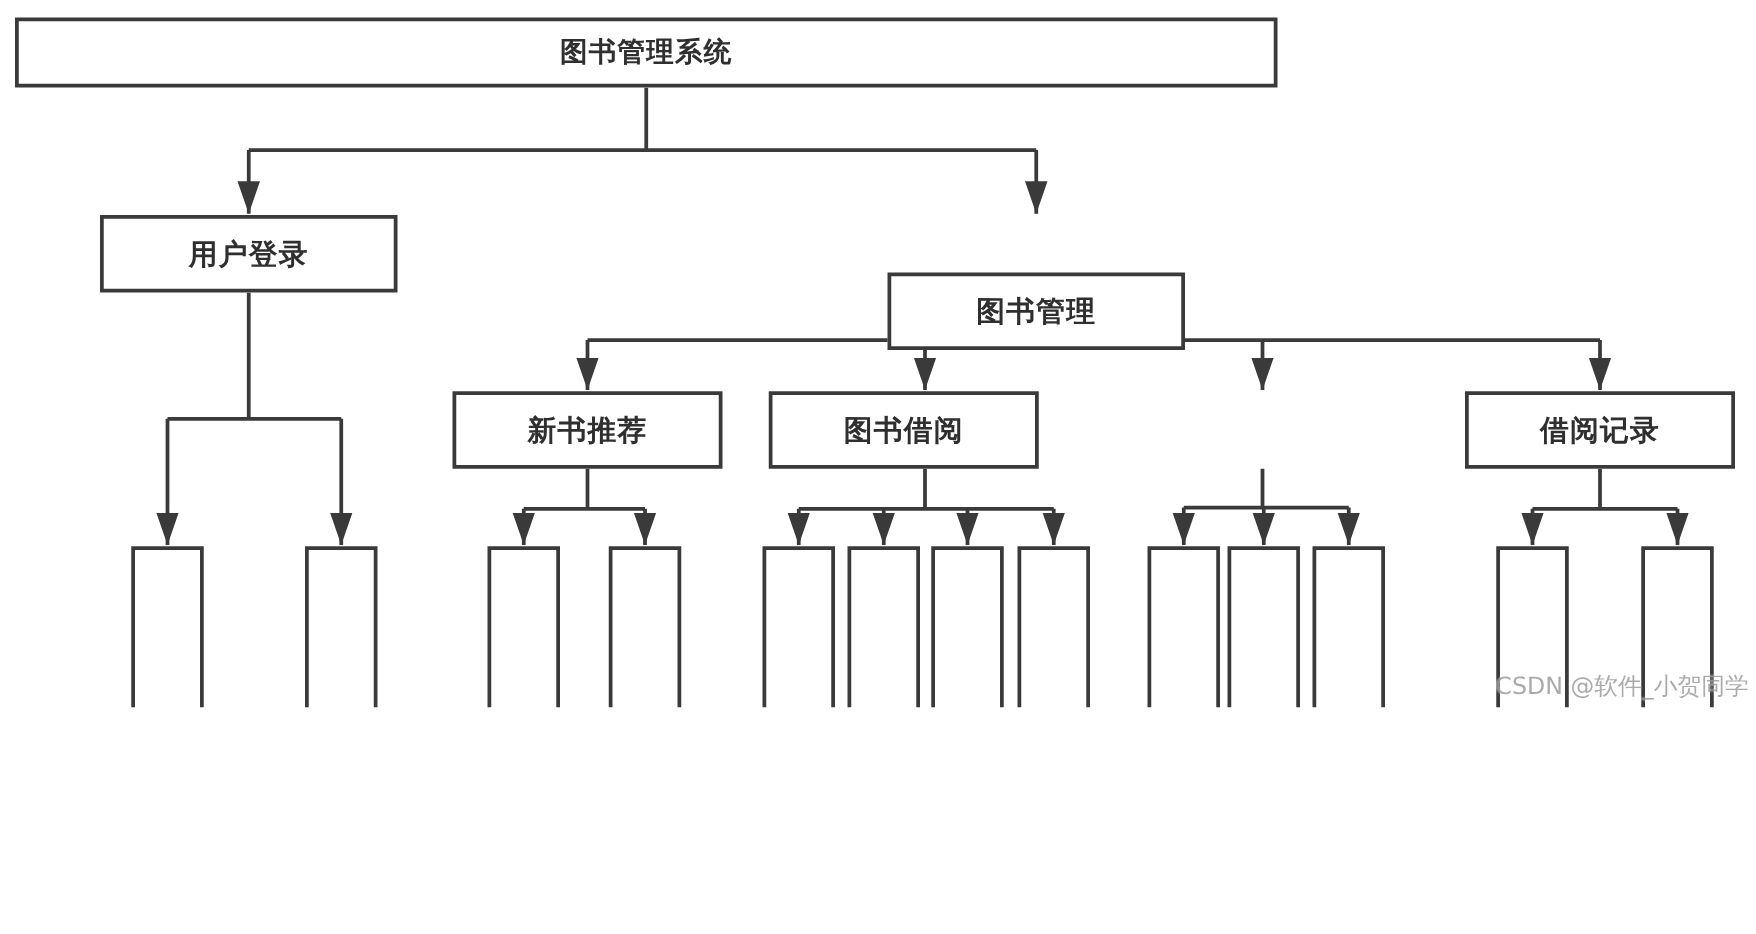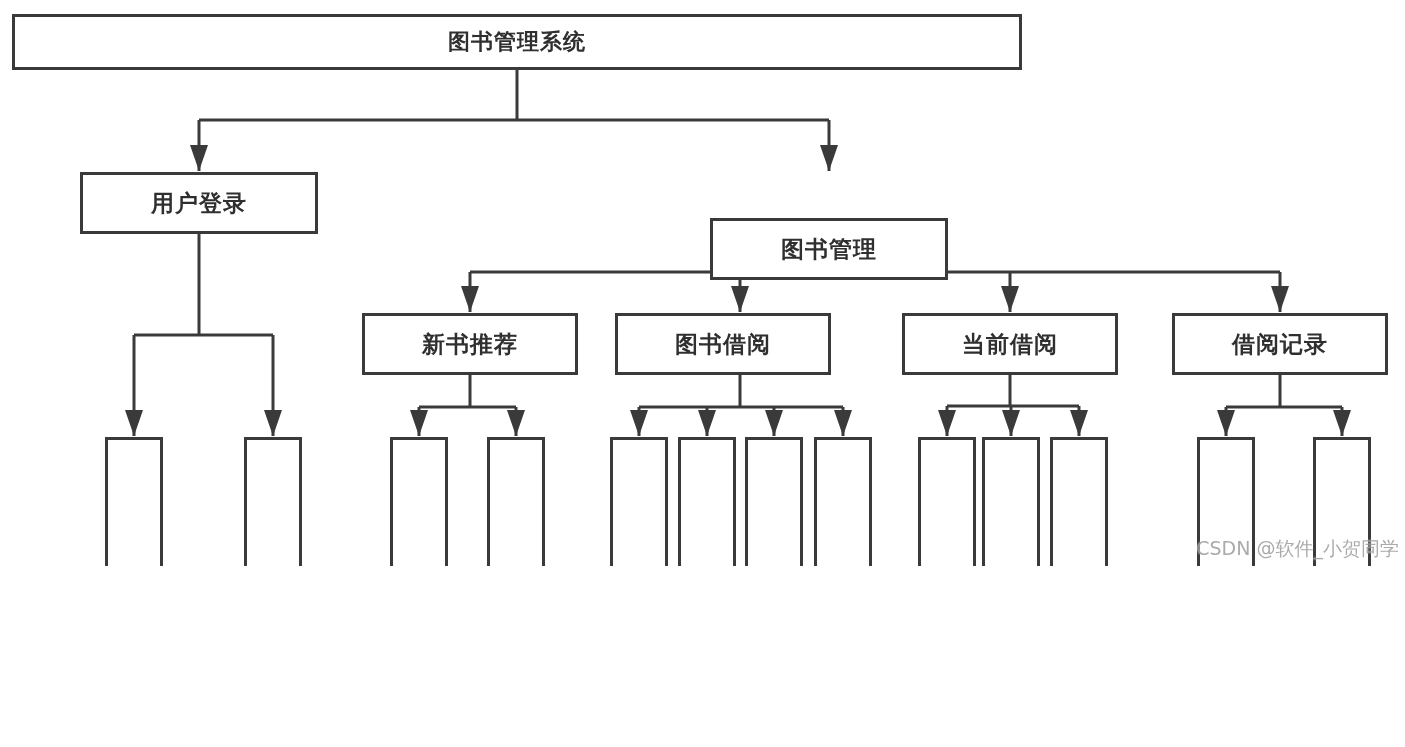--- a/index.html
+++ b/index.html
@@ -130,23 +130,20 @@
   <div class="box h" style="left:710px; top:172px; width:238px; height:62px;margin-top:46px;">
     <span>图书管理</span>
   </div>
 
   <div class="box h" style="left:362px; top:313px; width:216px; height:62px;text-align:right;">
     <span>新书推荐</span>
   </div>
   <div class="box h" style="left:603px; top:313px; width:216px; height:62px;margin-left:12px;">
     <span>图书借阅</span>
   </div>
-  <div class="box h" style="left:902px; top:313px; width:216px; height:62px;">
-    <span>当前借阅</span>
-  </div>
   <div class="box h" style="left:1172px; top:313px; width:216px; height:62px;">
     <span>借阅记录</span>
   </div>
 
   <div class="box v" style="left:105px; top:437px; width:58px; height:298px;">
     <span>用户登录</span>
   </div>
   <div class="box v" style="left:244px; top:437px; width:58px; height:298px;">
     <span>注销登录</span>
   </div>

